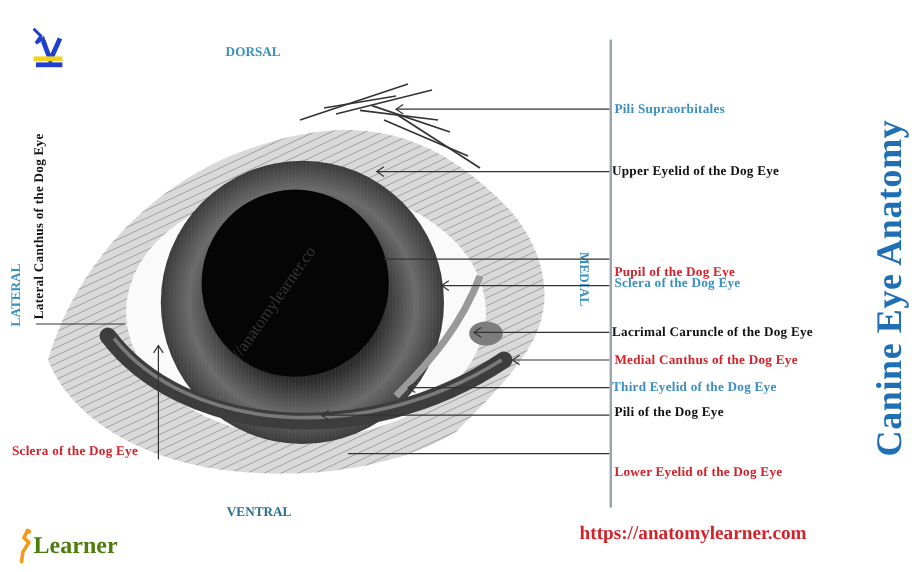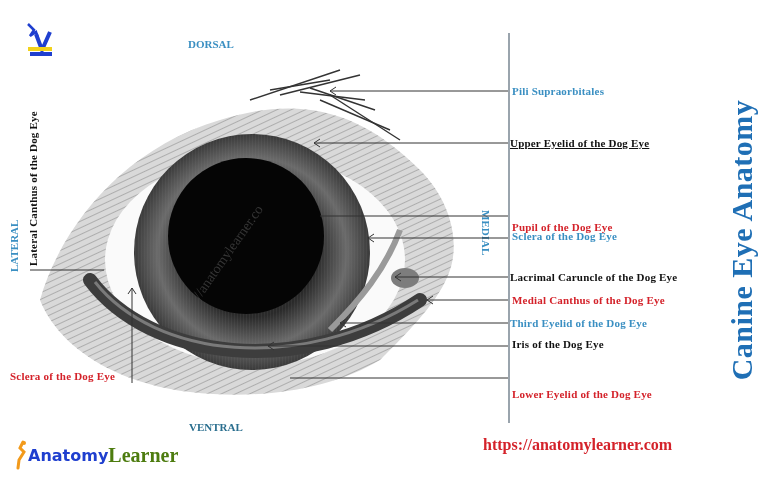--- a/index.html
+++ b/index.html
@@ -112,33 +112,32 @@
   <g stroke="#333" stroke-width="1" fill="none">
     <line x1="30" y1="270" x2="104" y2="270"></line>
     <line x1="132" y1="383" x2="132" y2="288"></line>
     <path d="M128 294 L132 288 L136 294"></path>
   </g>
 </svg>
 
 <div class="vline"></div>
 
 <div class="lbl" style="left:512px;top:85px;color:#3a8fc2;">Pili Supraorbitales</div>
-<div class="lbl" style="left:510px;top:137px;color:#111;text-decoration:underline;">Upper Eyelid of the Dog Eye</div>
+<div class="lbl" style="left:510px;top:137px;color:#111;">Upper Eyelid of the Dog Eye</div>
 <div class="lbl" style="left:512px;top:209px;color:#d4222a;margin-top:12px;">Pupil of  the Dog Eye</div>
 <div class="lbl" style="left:512px;top:230px;color:#3a8fc2;">Sclera of  the Dog Eye</div>
 <div class="lbl" style="left:510px;top:271px;color:#111;">Lacrimal Caruncle of the Dog Eye</div>
 <div class="lbl" style="left:512px;top:294px;color:#d4222a;">Medial Canthus of  the Dog Eye</div>
 <div class="lbl" style="left:510px;top:317px;color:#3a8fc2;">Third Eyelid of the Dog Eye</div>
-<div class="lbl" style="left:512px;top:338px;color:#111;">Iris of  the Dog Eye</div>
+<div class="lbl" style="left:512px;top:338px;color:#111;">Pili of  the Dog Eye</div>
 <div class="lbl" style="left:512px;top:372px;color:#d4222a;margin-top:16px;">Lower Eyelid of the Dog Eye</div>
 
 <div class="title-vert">Canine  Eye Anatomy</div>
 
 <div class="brand">
   <svg width="14" height="30" viewBox="0 0 14 30">
     <path d="M9 2 L6 8 L10 12 L5 20 L4 28" stroke="#f29a1b" stroke-width="3" fill="none" stroke-linecap="round"></path>
     <circle cx="10" cy="3" r="2" fill="#f29a1b"></circle>
   </svg>
-  <span class="t1">Anatomy</span>
     <span class="t2">Learner</span>
 </div>
 
 <div class="url">https://anatomylearner.com</div>
 
 </body></html>

